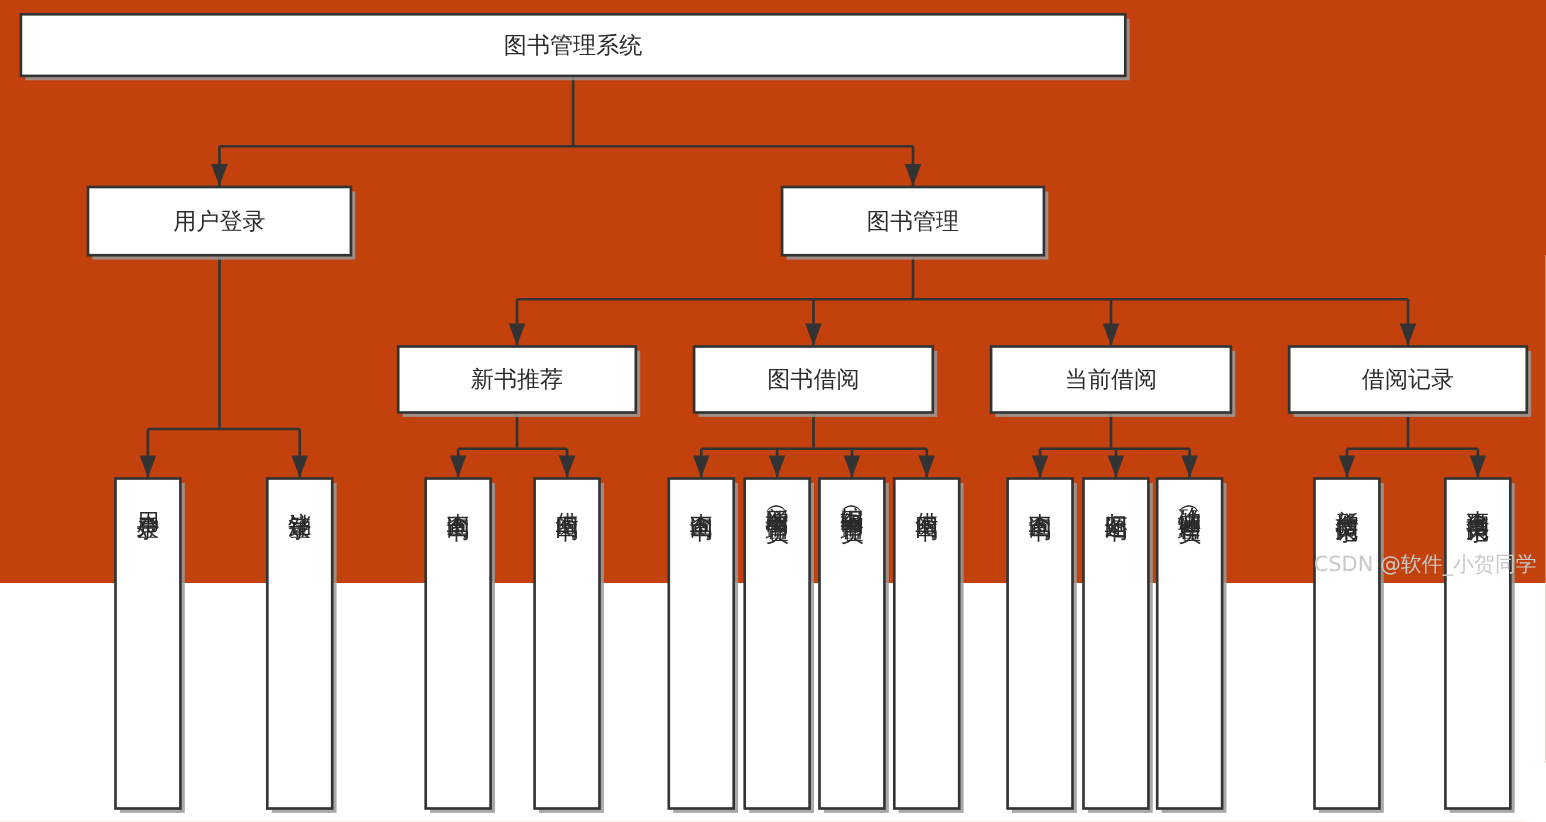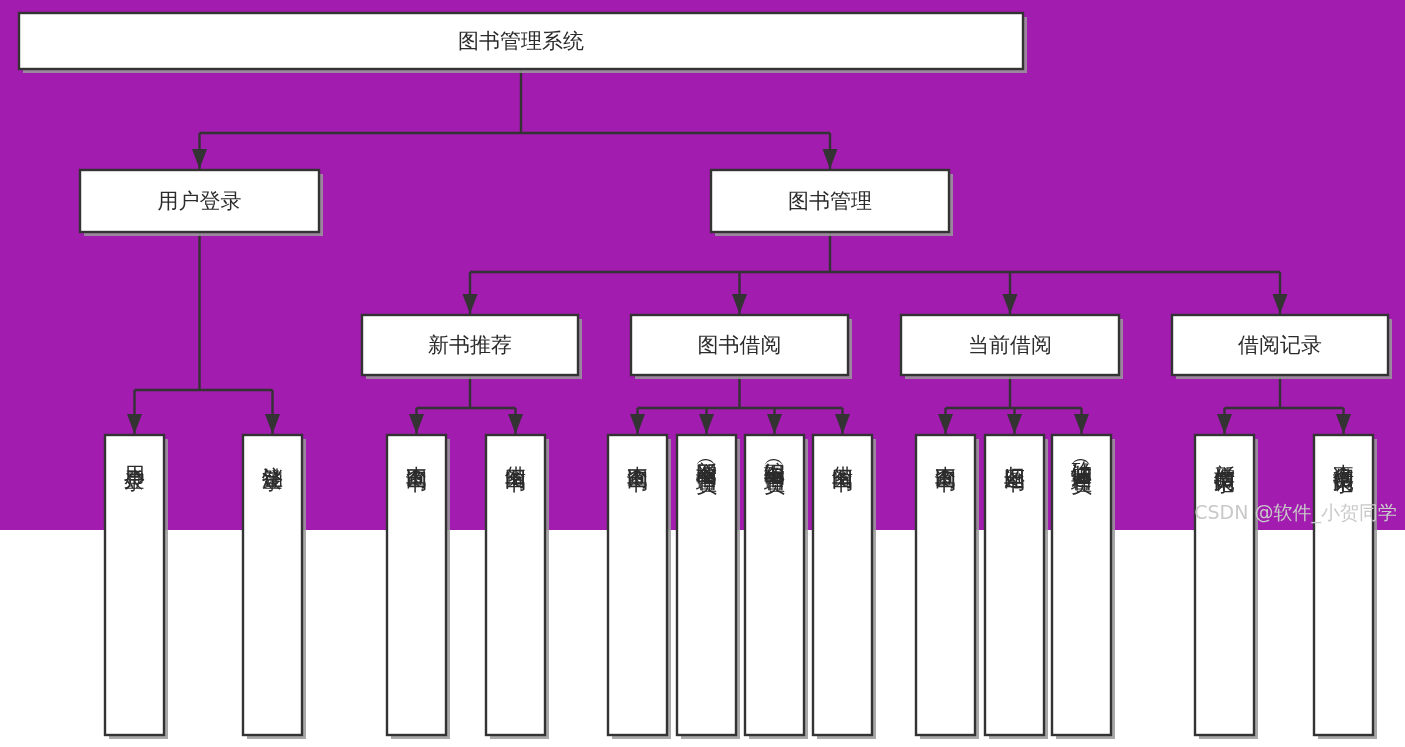--- a/index.html
+++ b/index.html
@@ -10,21 +10,21 @@
   body {
     width: 1405px;
     height: 747px;
     font-family: "DejaVu Sans", "Liberation Sans", sans-serif;
     overflow: hidden;
   }
   #diagram-root {
     position: relative;
     width: 1405px;
     height: 530px;
-    background: #a21caf;
+    background: #c2410c;
   }
   #diagram-svg {
     position: absolute;
     left: 0;
     top: 0;
     width: 1405px;
     height: 747px;
   }
   .node-box {
     fill: #ffffff;

